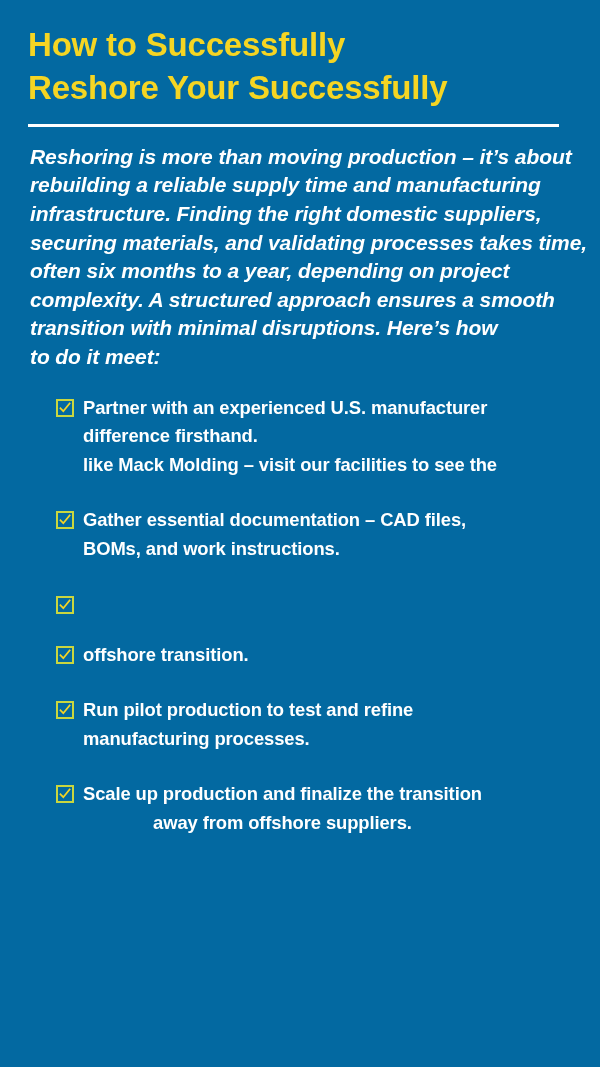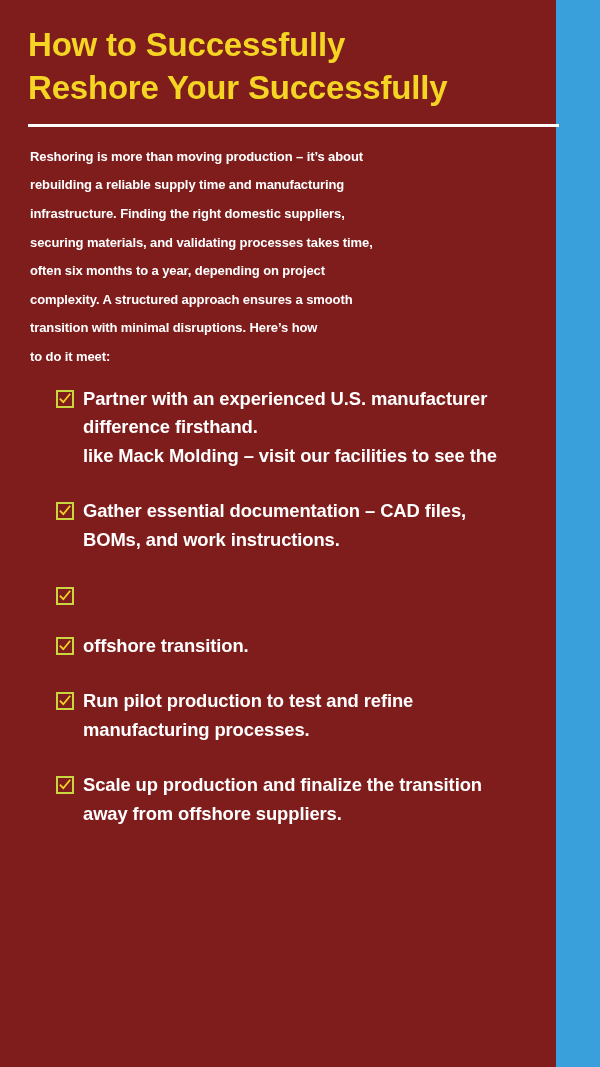--- a/index.html
+++ b/index.html
@@ -8,23 +8,23 @@
   }
   body {
     width: 600px;
     height: 1067px;
     background: #3aa0dc;
     font-family: "Liberation Sans", sans-serif;
     overflow: hidden;
   }
   #infographic {
     position: relative;
-    width: 556px;
+    width: 600px;
     height: 1067px;
-    background: #7f1d1d;
+    background: #0369a1;
     box-sizing: border-box;
   }
 
   
   .header {
     padding: 24px 30px 0 28px;
   }
   .title {
     color: #f5d523;
     font-size: 33px;
@@ -40,45 +40,47 @@
   .title-rule {
     margin: 14px 0 0 0;
     height: 3px;
     width: 531px;
     background: #ffffff;
   }
 
   
   .intro {
     color: #ffffff;
-    font-size: 13px;
+    font-size: 21px;
     font-weight: bold;
     line-height: 28.6px;
     margin: 16px 0 0 0;
     padding: 0 26px 0 30px;
     letter-spacing: -0.1px;
+    font-style: italic;
   }
   .intro .pline {
     display: block;
     white-space: nowrap;
   }
 
   
   .checklist {
     list-style: none;
-    margin: 13px 0 0 0;
+    margin: 22px 0 0 0;
     padding: 0 10px 0 56px;
   }
   .check-item {
     display: flex;
     align-items: flex-start;
     margin-bottom: 27px;
   }
   .check-item:last-child {
     margin-bottom: 0;
+    text-align: center;
   }
   .checkbox-icon {
     flex: 0 0 auto;
     width: 18px;
     height: 18px;
     margin-top: 5px;
     margin-right: 9px;
     border: 2px solid #c9d63f;
     box-sizing: border-box;
     position: relative;

